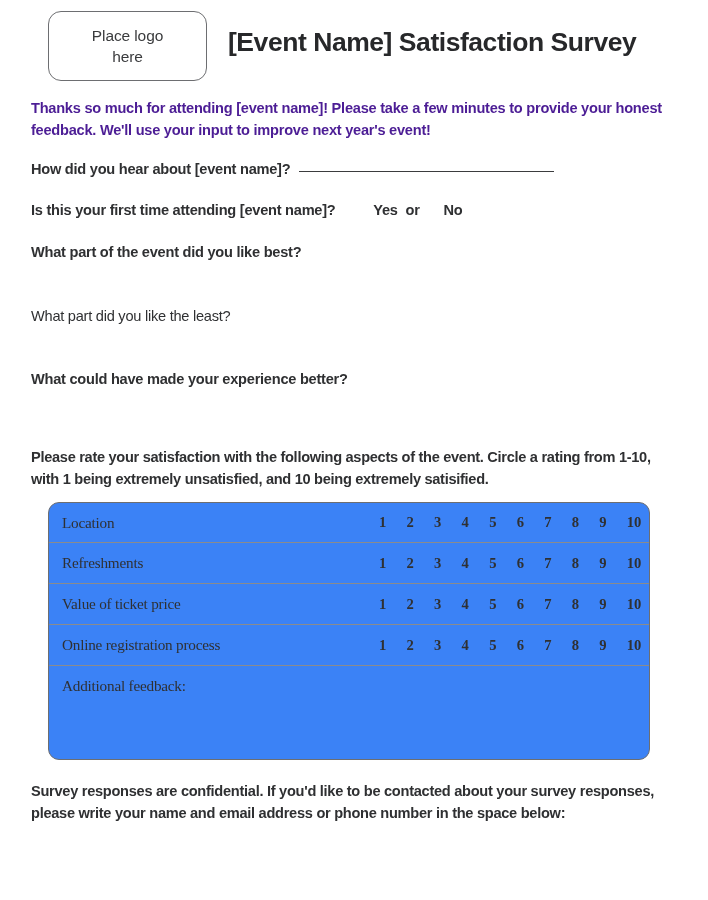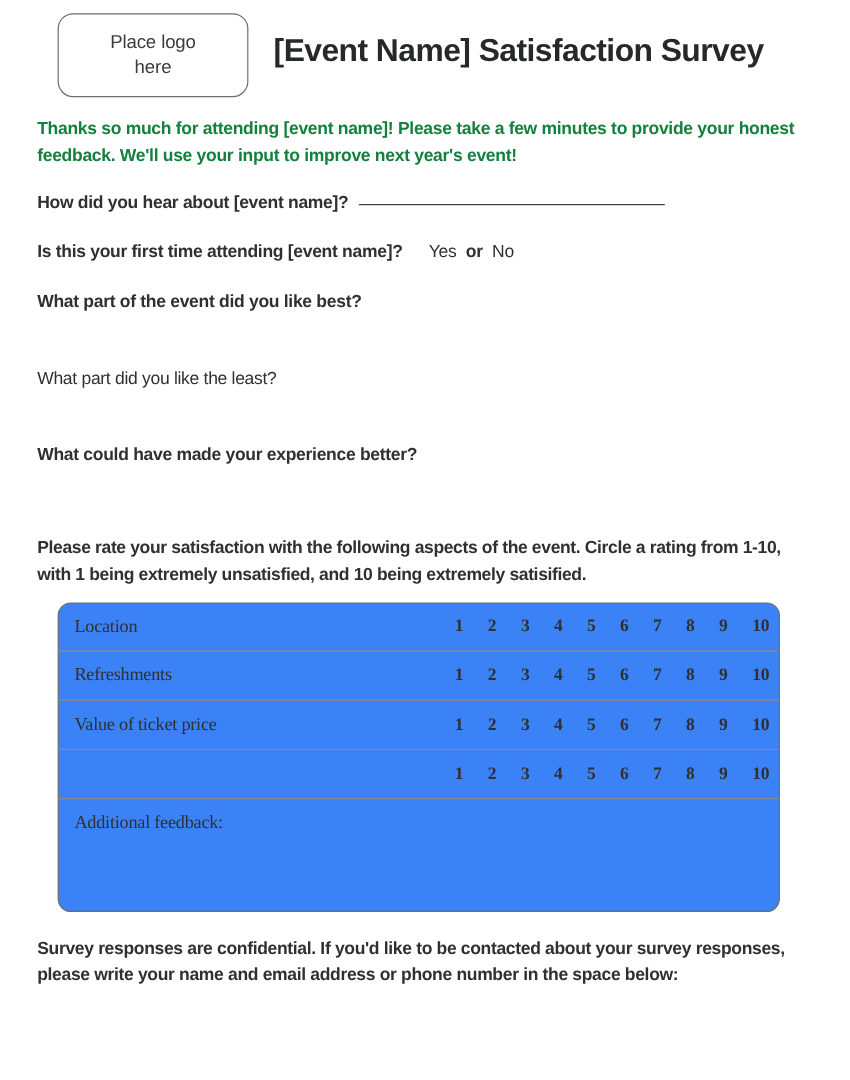--- a/index.html
+++ b/index.html
@@ -69,21 +69,21 @@
   
   .intro {
     position: absolute;
     left: 31px;
     top: 98px;
     width: 645px;
     font-size: 14.6px;
     font-weight: bold;
     line-height: 21.5px;
     letter-spacing: -0.25px;
-    color: #15803d;
+    color: #4c1d95;
   }
 
   .q-hear {
     position: absolute;
     left: 31px;
     top: 161px;
     font-size: 14.6px;
     font-weight: bold;
     letter-spacing: -0.25px;
     white-space: nowrap;
@@ -106,21 +106,21 @@
     top: 202px;
     font-size: 14.6px;
     font-weight: bold;
     letter-spacing: -0.25px;
     white-space: nowrap;
   }
   .yesno {
     display: inline-block;
     margin-left: 18px;
   }
-  .yesno .opt { font-weight: normal; }
+  .yesno .opt { font-weight: bold; margin-left: 16px; }
   .yesno .conj { font-weight: bold; margin: 0 4px; }
 
   .q-best {
     position: absolute;
     left: 31px;
     top: 244px;
     font-size: 14.6px;
     font-weight: bold;
     letter-spacing: -0.25px;
   }
@@ -298,20 +298,21 @@
         <span class="num">5</span>
         <span class="num">6</span>
         <span class="num">7</span>
         <span class="num">8</span>
         <span class="num">9</span>
         <span class="num">10</span>
       </div>
     </div>
 
     <div class="rt-row">
+      <div class="rt-label">Online registration process</div>
       <div class="rt-scale">
         <span class="num">1</span>
         <span class="num">2</span>
         <span class="num">3</span>
         <span class="num">4</span>
         <span class="num">5</span>
         <span class="num">6</span>
         <span class="num">7</span>
         <span class="num">8</span>
         <span class="num">9</span>

